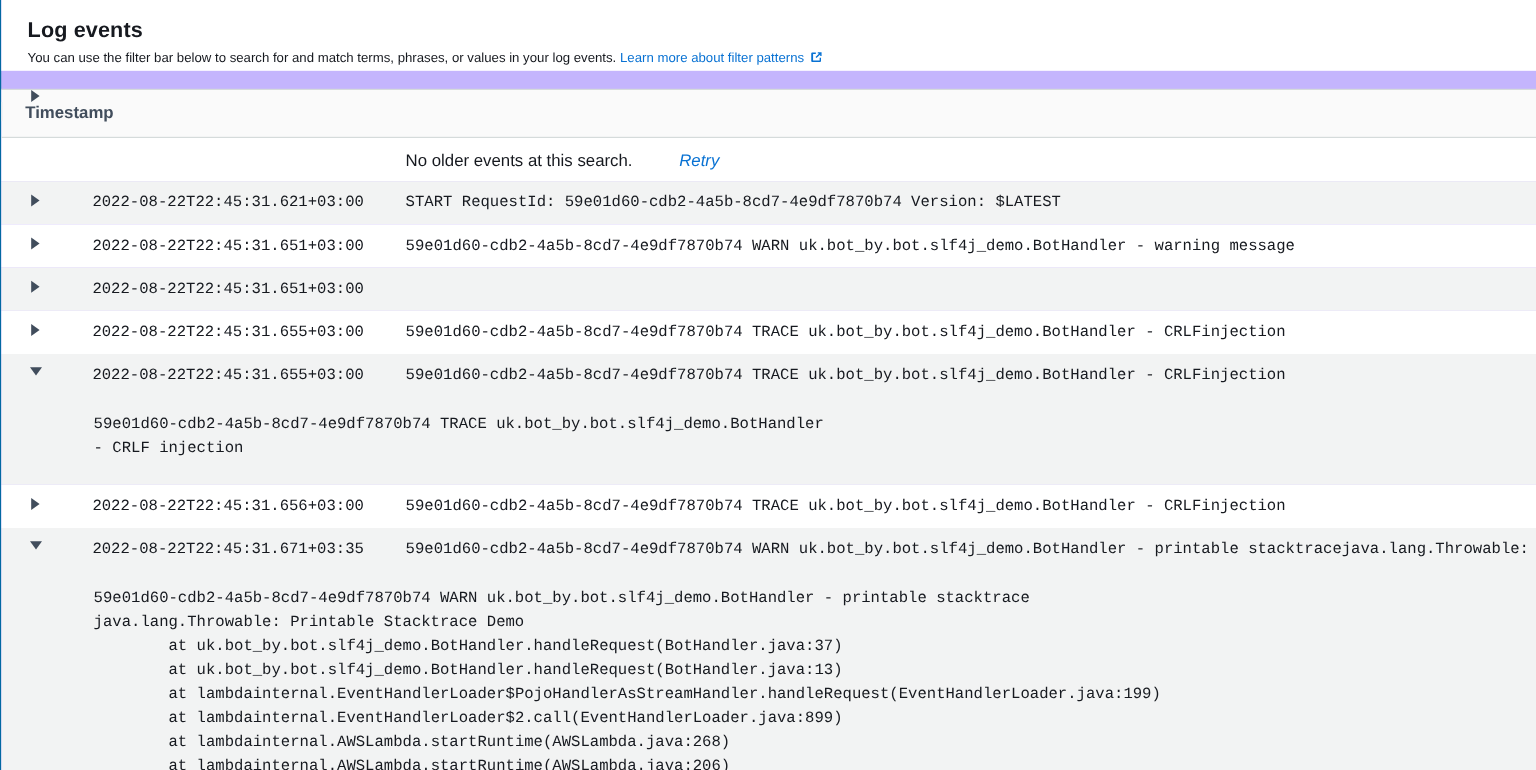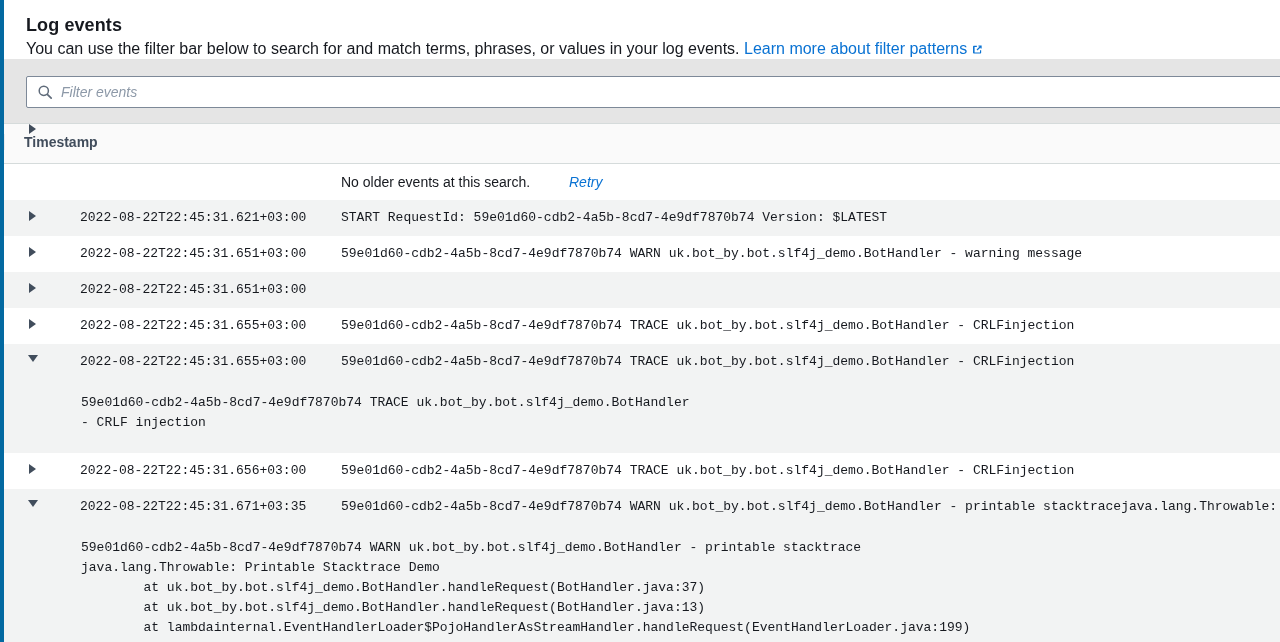--- a/index.html
+++ b/index.html
@@ -8,39 +8,39 @@
     width: 1280px; height: 642px;
     overflow: hidden;
     background: #ffffff;
     font-family: "Liberation Sans", sans-serif;
     -webkit-font-smoothing: antialiased;
   }
   #app {
     width: 1280px; height: 642px;
     position: relative;
     overflow: hidden;
-    background: #e5e5e5;
-    border-left: 4px solid #0369a1;
+    background: #c4b5fd;
+    border-left: 1px solid #0369a1;
   }
 
   
   .panel-head {
     padding: 14px 0 0 22px;
     background: #ffffff;
   }
   .panel-title {
     font-size: 18px;
     font-weight: bold;
     color: #16191f;
     letter-spacing: 0.1px;
     line-height: 22px;
     margin: 0 0 3px 0;
   }
   .panel-desc {
-    font-size: 16px;
+    font-size: 11px;
     color: #16191f;
     line-height: 20px;
     margin: 0;
     white-space: nowrap;
   }
   .ext-link {
     color: #0972d3;
     text-decoration: none;
     cursor: pointer;
   }
@@ -229,31 +229,20 @@
     <h1 class="panel-title">Log events</h1>
     <p class="panel-desc">
       <span>You can use the filter bar below to search for and match terms, phrases, or values in your log events.</span>
       <a class="ext-link" href="#"><span>Learn more about filter patterns</span></a><span class="ext-icon"><svg width="13" height="13" viewBox="0 0 16 16">
             <path d="M3 3.5h4.2v1.4H4.4v6.7h6.7V8.8h1.4V12a1 1 0 0 1-1 1H3.5a1 1 0 0 1-1-1V4.5a1 1 0 0 1 1-1z" fill="#0972d3"></path>
             <path d="M9.2 3h3.9v3.9h-1.4V5.4L7.9 9.1l-1-1 3.7-3.7H9.2z" fill="#0972d3"></path>
           </svg></span>
     </p>
   </div>
 
-  <div class="filter-wrap">
-    <div class="filter-box">
-      <span class="filter-icon">
-        <svg width="16" height="16" viewBox="0 0 16 16">
-            <circle cx="6.8" cy="6.8" r="4.6" fill="none" stroke="#5f6b7a" stroke-width="1.5"></circle>
-            <line x1="10.3" y1="10.3" x2="14.2" y2="14.2" stroke="#5f6b7a" stroke-width="1.7" stroke-linecap="round"></line>
-          </svg>
-      </span>
-      <input class="filter-input" type="text" placeholder="Filter events" style="">
-    </div>
-  </div>
 
   <div class="table">
 
     <div class="thead">
       <div class="col-toggle">
         <span class="caret right"></span>
       </div>
       <div class="col-ts">
         <span class="th-label">Timestamp</span>
       </div>

